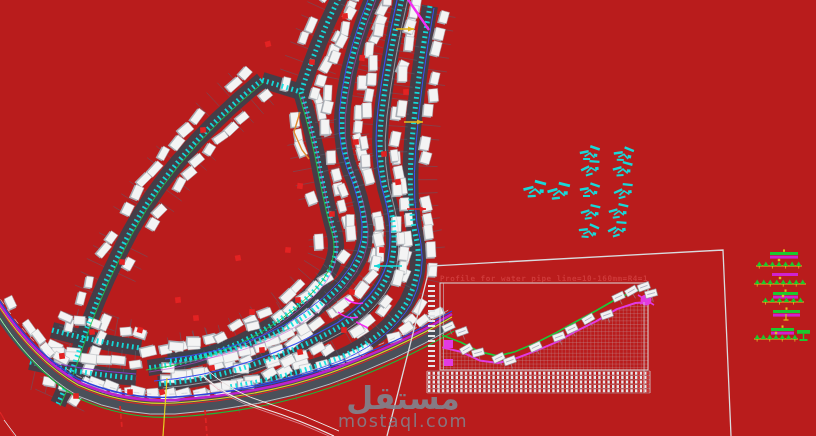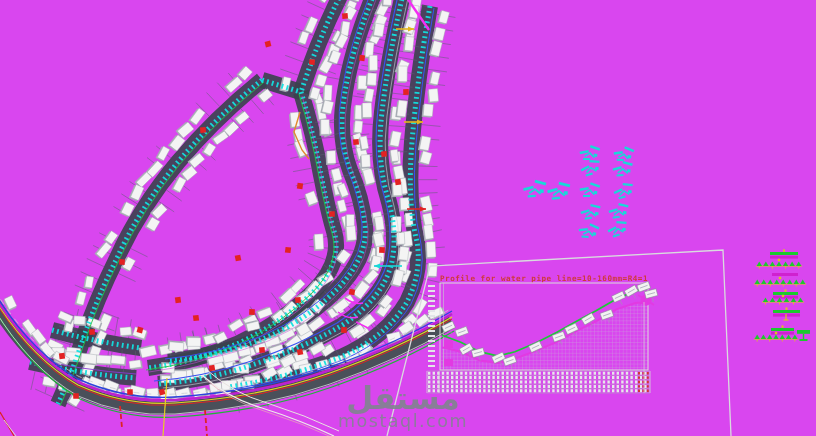--- a/index.html
+++ b/index.html
@@ -7,21 +7,21 @@
          font-family:"DejaVu Sans", sans-serif;}
   svg{display:block}
   .profile-title{font-family:"DejaVu Sans Mono", monospace;font-size:7.6px;letter-spacing:.5px;
                  font-weight:bold;}
   .wm-ar{font-family:"DejaVu Sans", sans-serif;font-size:31px;font-weight:bold;opacity:.9;}
   .wm-dom{font-family:"DejaVu Sans", sans-serif;font-size:17.5px;letter-spacing:1.5px;opacity:.85;}
 </style>
 </head>
 <body>
 
-<div class="stage" id="stage" style="background: #d946ef;">
+<div class="stage" id="stage" style="background: #b91c1c;">
   <svg id="cad" viewBox="0 0 816 436" width="816" height="436">
     <defs id="defs">
         <pattern id="hatchGrid" width="3.6" height="3.6" patternUnits="userSpaceOnUse">
           <path d="M 0,0 H 3.6 M 0,0 V 3.6" stroke="#c4c9d2" stroke-width="0.5" opacity="0.8"></path>
         </pattern>
       </defs>
     <g id="g-site">
         <g>
           <path d="M 262,80 Q 215,118 178,162 Q 140,208 118,256 Q 96,300 82,342 Q 70,378 58,404" fill="none" stroke="#3a414c" stroke-width="16" opacity="0.9"></path>
           <path d="M 262,80 L 301,92" fill="none" stroke="#3a414c" stroke-width="16" opacity="0.9"></path>

